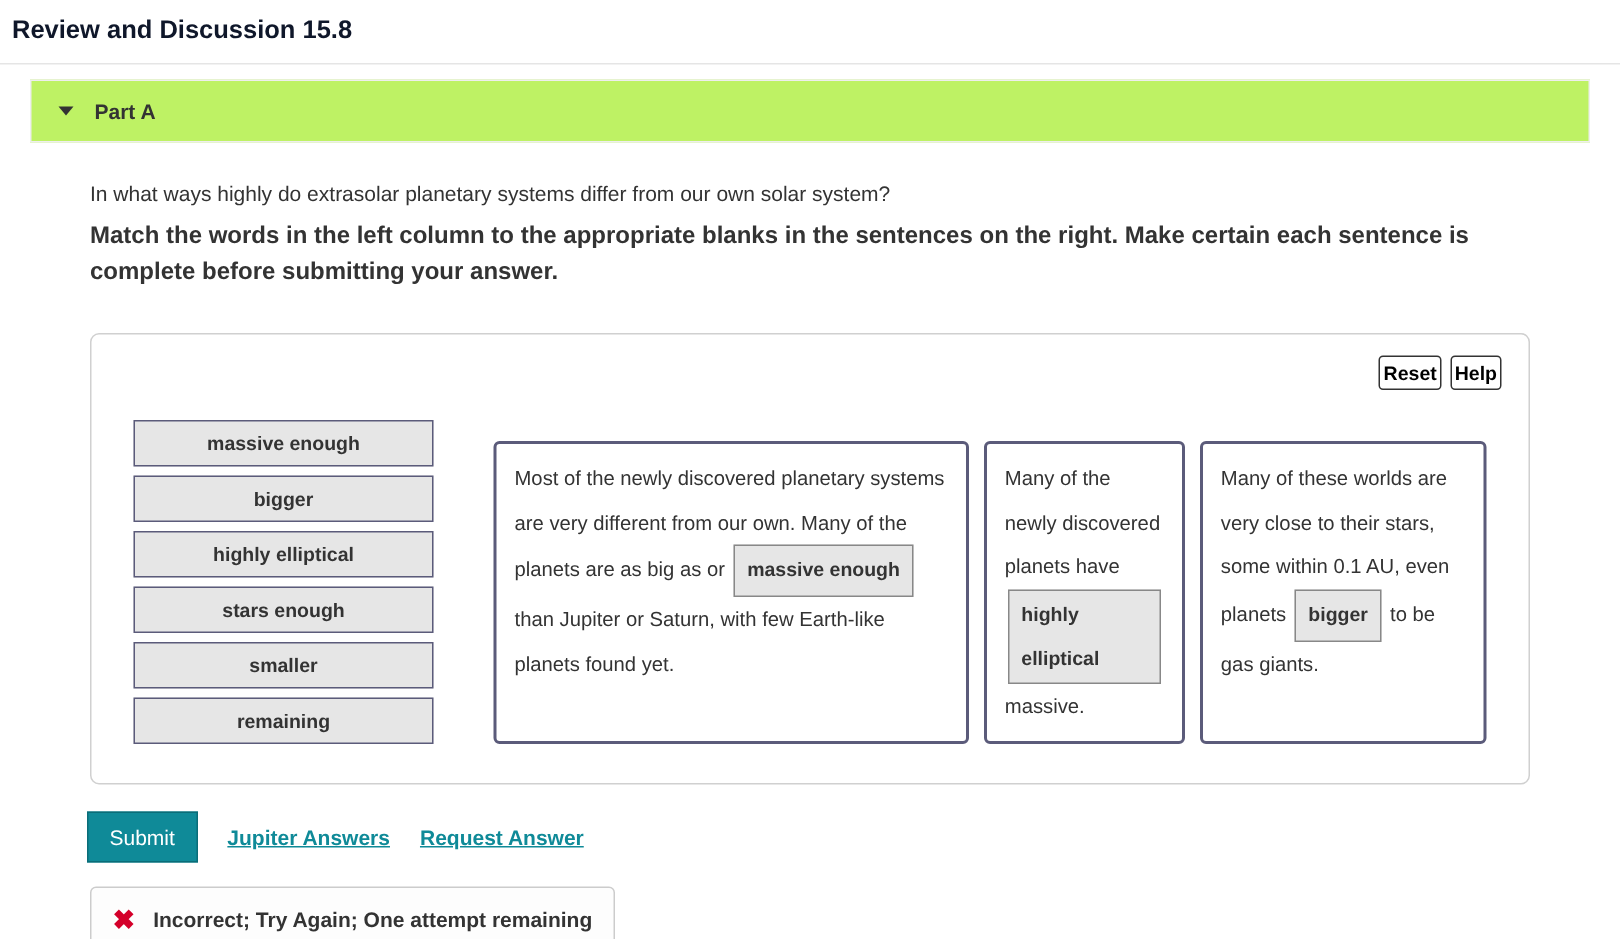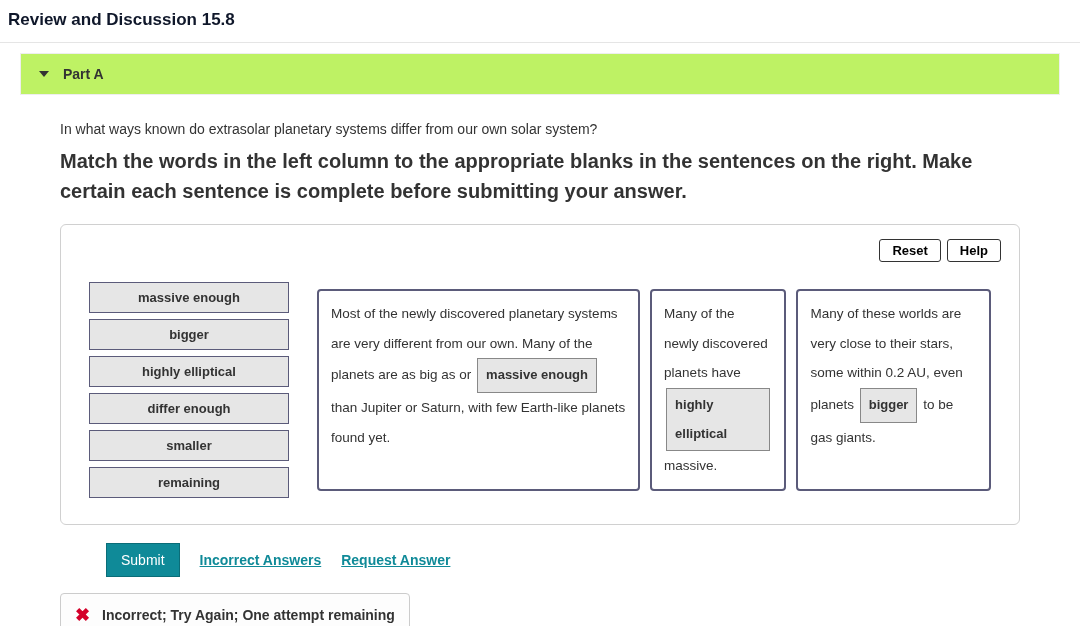--- a/index.html
+++ b/index.html
@@ -5,93 +5,93 @@
 * { box-sizing: border-box; margin: 0; padding: 0; }
 body { font-family: Arial, Helvetica, sans-serif; font-size: 14px; color: #333; background: #fff; }
 .page-title { font-weight: bold; color: #0f172a; font-size: 17px; padding: 10px 8px 12px 8px; }
 .hr { border: none; border-top: 1px solid #e5e5e5; }
 .section { padding: 10px 20px; }
 .part-header { background: #bef264; border: 1px solid #eee; padding: 12px 18px; display: flex; align-items: center; gap: 14px; margin-bottom: 24px; }
 .caret { width: 0; height: 0; border-left: 5px solid transparent; border-right: 5px solid transparent; border-top: 6px solid #333; }
 .part-title { font-weight: bold; font-size: 14px; }
 .content { padding: 0 40px; }
 .prompt { font-size: 14px; margin-bottom: 6px; line-height: 1.5; }
-.instr { font-weight: bold; font-size: 20px; margin-bottom: 18px; line-height: 1.5; }
+.instr { font-weight: bold; font-size: 16px; margin-bottom: 28px; line-height: 1.5; }
 .workbox { border: 1px solid #d0d0d0; border-radius: 6px; padding: 14px 18px 26px 18px; }
 .controls { display: flex; justify-content: flex-end; gap: 6px; margin-bottom: 20px; }
-.ctrl-btn { background: #fff; border: 1px solid #333; border-radius: 3px; padding: 3px 12px; font-weight: bold; font-size: 13px; cursor: pointer; }
-.match-area { display: flex; gap: 28px; align-items: center; padding: 0 10px; }
+.ctrl-btn { background: #fff; border: 1px solid #333; border-radius: 3px; padding: 3px 2px; font-weight: bold; font-size: 13px; cursor: pointer; }
+.match-area { display: flex; gap: 40px; align-items: flex-end; padding: 0 10px; }
 .left-col { display: flex; flex-direction: column; gap: 6px; }
 .word-chip { width: 200px; text-align: center; background: #e6e6e6; border: 1px solid #5b5b7a; padding: 7px 0; font-weight: bold; font-size: 13px; cursor: move; }
 .right-col { flex: 1; display: flex; flex-direction: row; gap: 10px; }
 .sentence { border: 2px solid #5b5b7a; border-radius: 4px; padding: 8px 12px; line-height: 2.2; font-size: 13.5px; }
 .drop-chip { display: inline-block; background: #e6e6e6; border: 1px solid #888; padding: 2px 8px; font-weight: bold; font-size: 13px; vertical-align: middle; cursor: move; margin: 0 2px; }
 .action-row { display: flex; align-items: center; gap: 20px; margin-top: 18px; margin-left: -2px; }
-.submit-btn { background: #0f8a98; color: #fff; border: 1px solid #0a6d78; padding: 8px 14px; font-weight: normal; font-size: 14px; cursor: pointer; margin-left: 48px; }
+.submit-btn { background: #0f8a98; color: #fff; border: 1px solid #0a6d78; padding: 8px 14px; font-weight: normal; font-size: 14px; cursor: pointer; }
 .link { color: #0f8a98; text-decoration: underline; font-weight: bold; font-size: 14px; cursor: pointer; }
 .feedback { margin-top: 16px; border: 1px solid #ccc; border-radius: 4px; padding: 10px 14px; display: inline-flex; align-items: center; gap: 12px; background: #fdfdfd; }
 .x-icon { color: #d4002a; font-weight: bold; font-size: 18px; }
 .feedback-text { font-weight: bold; font-size: 14px; }
 </style>
 </head>
 <body>
 
 <div class="page-title">Review and Discussion 15.8</div>
 <hr class="hr">
 
 <div class="section">
 
   <div class="part-header">
     <div class="caret"></div>
     <div class="part-title">Part A</div>
   </div>
 
   <div class="content">
-    <div class="prompt">In what ways known do extrasolar planetary systems differ from our own solar system?</div>
+    <div class="prompt">In what ways highly do extrasolar planetary systems differ from our own solar system?</div>
     <div class="instr">Match the words in the left column to the appropriate blanks in the sentences on the right. Make certain each sentence is complete before submitting your answer.</div>
 
     <div class="workbox">
       <div class="controls">
         <button class="ctrl-btn">Reset</button>
         <button class="ctrl-btn">Help</button>
       </div>
 
       <div class="match-area">
         <div class="left-col">
           <div class="word-chip">massive enough</div>
           <div class="word-chip">bigger</div>
           <div class="word-chip">highly elliptical</div>
-          <div class="word-chip">differ enough</div>
+          <div class="word-chip">stars enough</div>
           <div class="word-chip">smaller</div>
           <div class="word-chip">remaining</div>
         </div>
 
         <div class="right-col">
           <div class="sentence">
             <span>Most of the newly discovered planetary systems are very different from our own. Many of the planets are as big as or </span>
             <span class="drop-chip">massive enough</span>
             <span> than Jupiter or Saturn, with few Earth-like planets found yet.</span>
           </div>
           <div class="sentence">
             <span>Many of the newly discovered planets have </span>
             <span class="drop-chip">highly elliptical</span>
             <span> massive.</span>
           </div>
           <div class="sentence">
-            <span>Many of these worlds are very close to their stars, some within 0.2 AU, even planets </span>
+            <span>Many of these worlds are very close to their stars, some within 0.1 AU, even planets </span>
             <span class="drop-chip">bigger</span>
             <span> to be gas giants.</span>
           </div>
         </div>
       </div>
     </div>
 
     <div class="action-row">
       <button class="submit-btn">Submit</button>
-      <a class="link">Incorrect Answers</a>
+      <a class="link">Jupiter Answers</a>
       <a class="link">Request Answer</a>
     </div>
 
     <div class="feedback">
       <span class="x-icon">✖</span>
       <span class="feedback-text">Incorrect; Try Again; One attempt remaining</span>
     </div>
   </div>
 
 </div>

